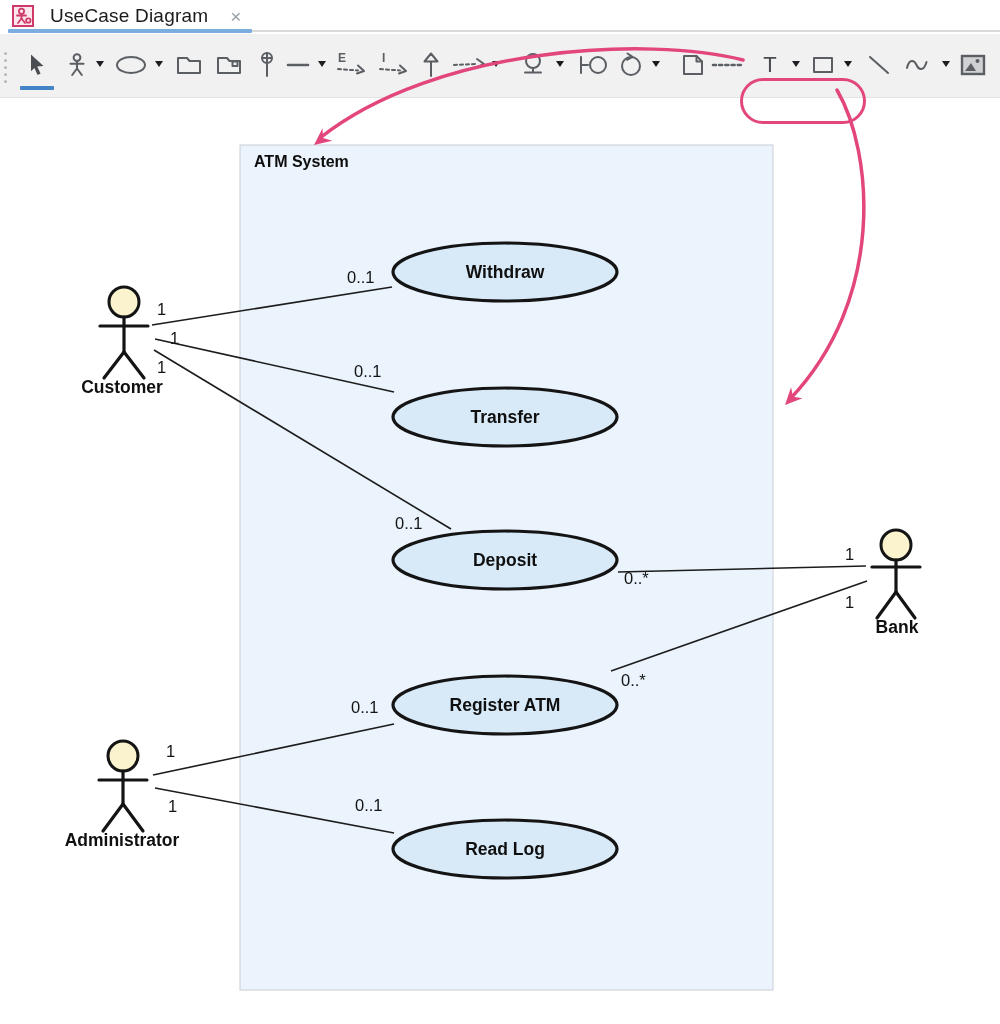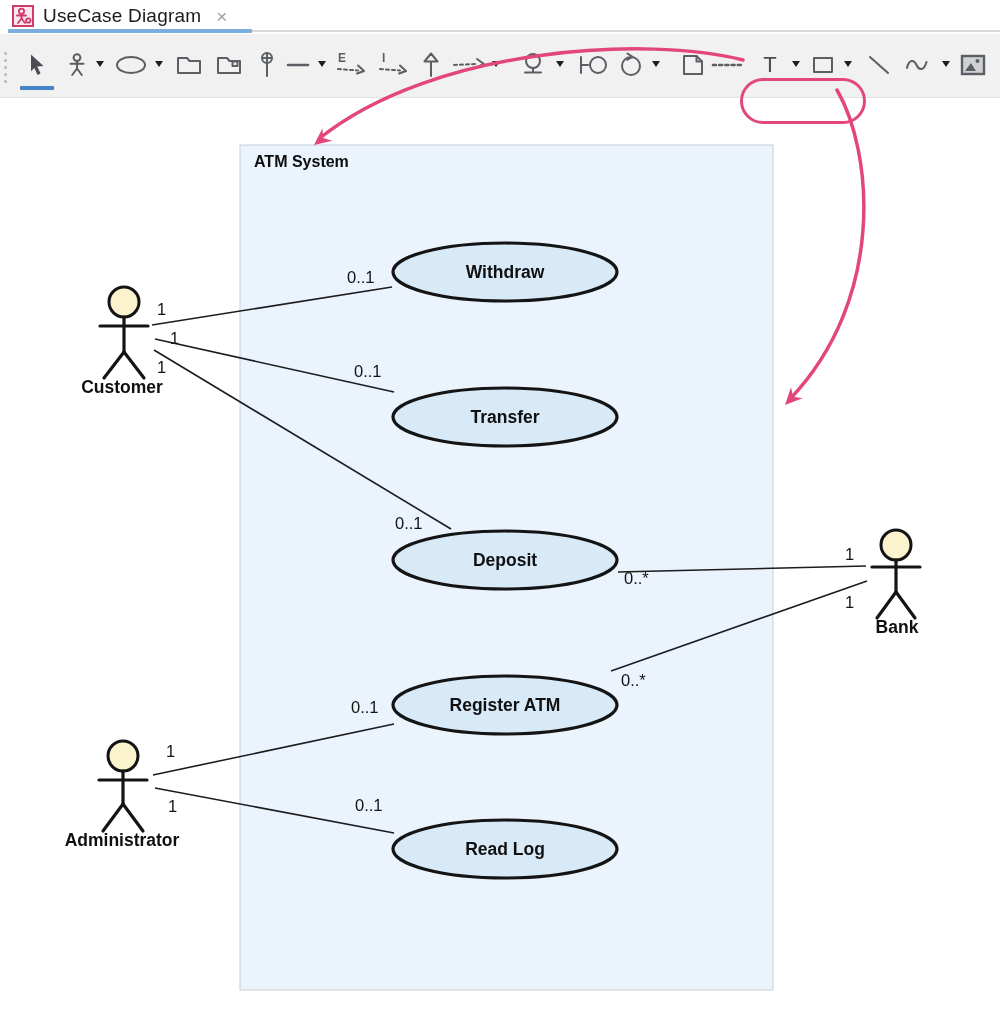--- a/index.html
+++ b/index.html
@@ -1,21 +1,21 @@
 <!DOCTYPE html>
 <html><head>
 <meta charset="utf-8">
 <style>
   * { margin:0; padding:0; box-sizing:border-box; }
   html,body { width:1000px; height:1024px; background:#ffffff; overflow:hidden;
               font-family:"Liberation Sans","DejaVu Sans",sans-serif; }
 
   
   .tabbar { position:absolute; top:0; left:0; width:1000px; height:34px; background:#fff; }
-  .tab { position:absolute; left:8px; top:2px; height:28px; display:flex; align-items:center; gap:9px; padding:0 4px; }
+  .tab { position:absolute; left:8px; top:2px; height:28px; display:flex; align-items:center; gap:16px; padding:0 4px; }
   .tab-title { font-size:19px; color:#1b1b1b; letter-spacing:.2px; }
   .tab-close { font-size:19px; color:#9aa0a6; margin-left:6px; cursor:pointer; line-height:1; }
   .tab-underline { position:absolute; left:8px; top:29px; width:244px; height:4px; background:#7badde; border-radius:1px; }
   .tabbar-line { position:absolute; left:252px; right:0; top:30px; height:2px; background:#d9d9d9; }
 
   
   .toolbar { position:absolute; top:34px; left:0; width:1000px; height:64px; background:#f1f1f2; border-bottom:1px solid #e3e3e3; }
   .tool { position:absolute; top:16px; width:30px; height:30px; display:flex; align-items:center; justify-content:center; }
   .tool svg { display:block; }
   .tool.active::after { content:""; position:absolute; left:-2px; right:-2px; bottom:-10px; height:4px; background:#4384c8; border-radius:1px; }

